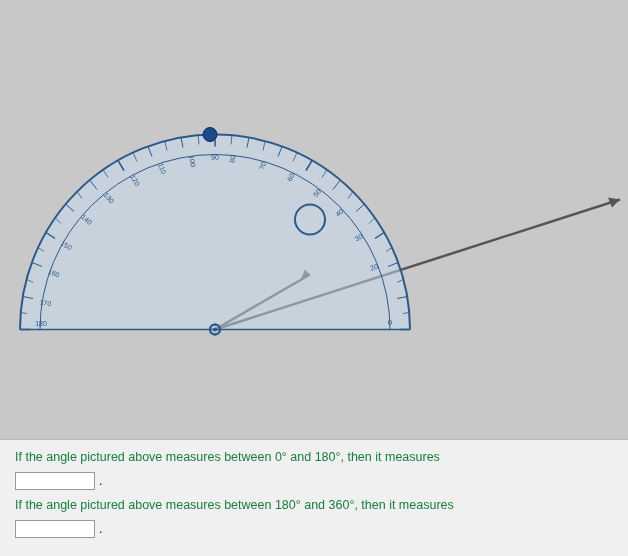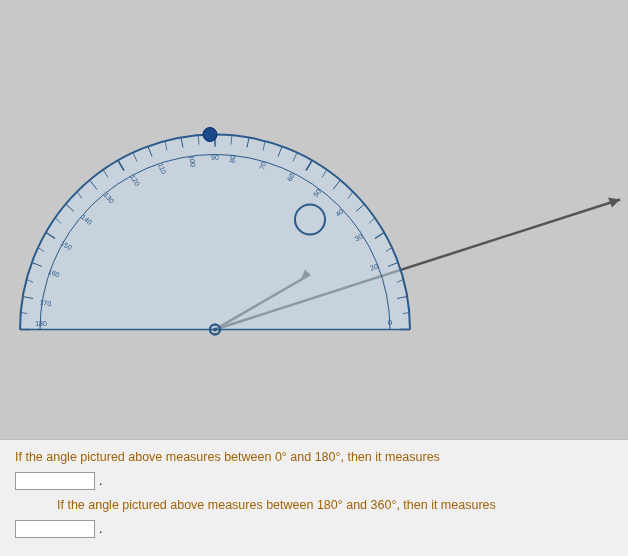--- a/index.html
+++ b/index.html
@@ -46,21 +46,21 @@
     .question-row {
       display: flex;
       align-items: center;
       margin-bottom: 8px;
       flex-wrap: wrap;
       gap: 4px;
     }
 
     .question-text {
       font-size: 12.5px;
-      color: #a16207;
+      color: #15803d;
     }
 
     .answer-input {
       width: 80px;
       height: 18px;
       border: 1px solid #999;
       background: white;
       font-size: 12px;
       padding: 0 3px;
     }
@@ -203,21 +203,21 @@
 
   <div class="bottom-panel">
     <div class="question-row">
       <span class="question-text">If the angle pictured above measures between 0° and 180°, then it measures</span>
     </div>
     <div class="question-row">
       <input type="text" class="answer-input" value="" style="">
       <span class="degree-symbol">.</span>
     </div>
 
-    <div class="question-row" style="margin-top:8px;margin-left:42px;">
+    <div class="question-row" style="margin-top:8px;">
       <span class="question-text">If the angle pictured above measures between 180° and 360°, then it measures</span>
     </div>
     <div class="question-row">
       <input type="text" class="answer-input" value="" style="">
       <span class="degree-symbol">.</span>
     </div>
   </div>
 </div>
 
 </body></html>

